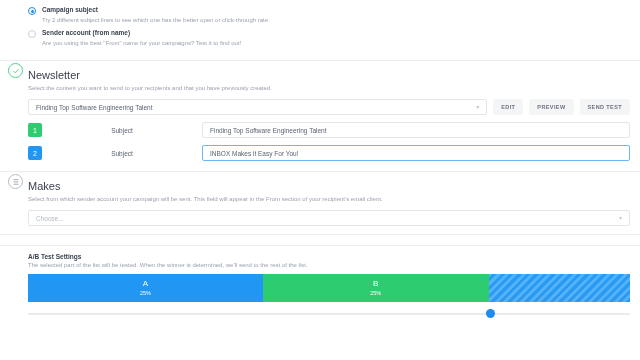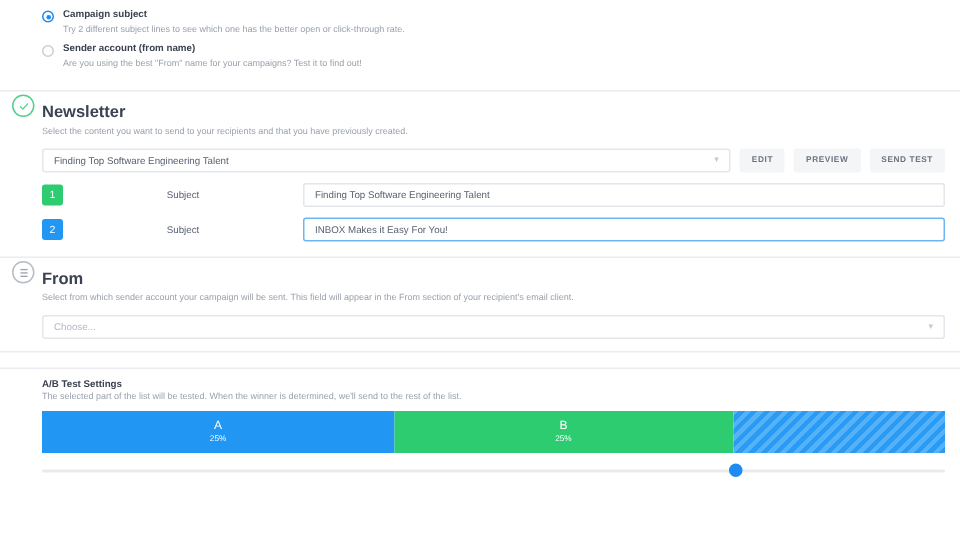--- a/index.html
+++ b/index.html
@@ -32,21 +32,21 @@
 
   
   .section { position:relative; padding-left:28px; }
   .sec-icon {
     position:absolute; left:8px; top:2px;
     width:15px; height:15px; border-radius:50%;
     display:flex; align-items:center; justify-content:center;
   }
   .sec-icon.check { border:1px solid #4fd18b; }
   .sec-icon.gray  { border:1px solid #b7bcc6; }
-  .sec-title { font-size:11px; color:#3b4250; line-height:14px; font-weight:bold; }
+  .sec-title { font-size:11px; color:#3b4250; line-height:14px; font-weight:normal; }
   .sec-sub   { font-size:6px; color:#9aa1ad; line-height:10px; margin-top:1px; }
 
   
   .field {
     height:16px; border:1px solid #e3e6eb; border-radius:2px; background:#fff;
     display:flex; align-items:center; padding:0 7px;
     font-size:6.5px; color:#5a6271;
   }
   .field.placeholder { color:#b3b9c4; }
   .field.focus { border-color:#6cb6f5; }
@@ -159,21 +159,21 @@
   <div class="divider" style="margin-top:9px;"></div>
 
   <div class="section" style="padding-top:7px;">
     <div class="sec-icon gray">
       <svg width="8" height="8" viewBox="0 0 10 10">
         <rect x="2" y="1.6" width="6" height="1.1" fill="#9aa1ad"></rect>
         <rect x="2" y="4.4" width="6" height="1.1" fill="#9aa1ad"></rect>
         <rect x="2" y="7.2" width="6" height="1.1" fill="#9aa1ad"></rect>
       </svg>
     </div>
-    <div class="sec-title">From</div>
+    <div class="sec-title">Makes</div>
     <div class="sec-sub">Select from which sender account your campaign will be sent. This field will appear in the From section of your recipient's email client.</div>
     <div class="field placeholder" style="margin-top:6px; margin-right:10px;">
       <span>Choose...</span>
       <span class="chev">▾</span>
     </div>
   </div>
 
   <div class="divider" style="margin-top:8px;"></div>
 
 

